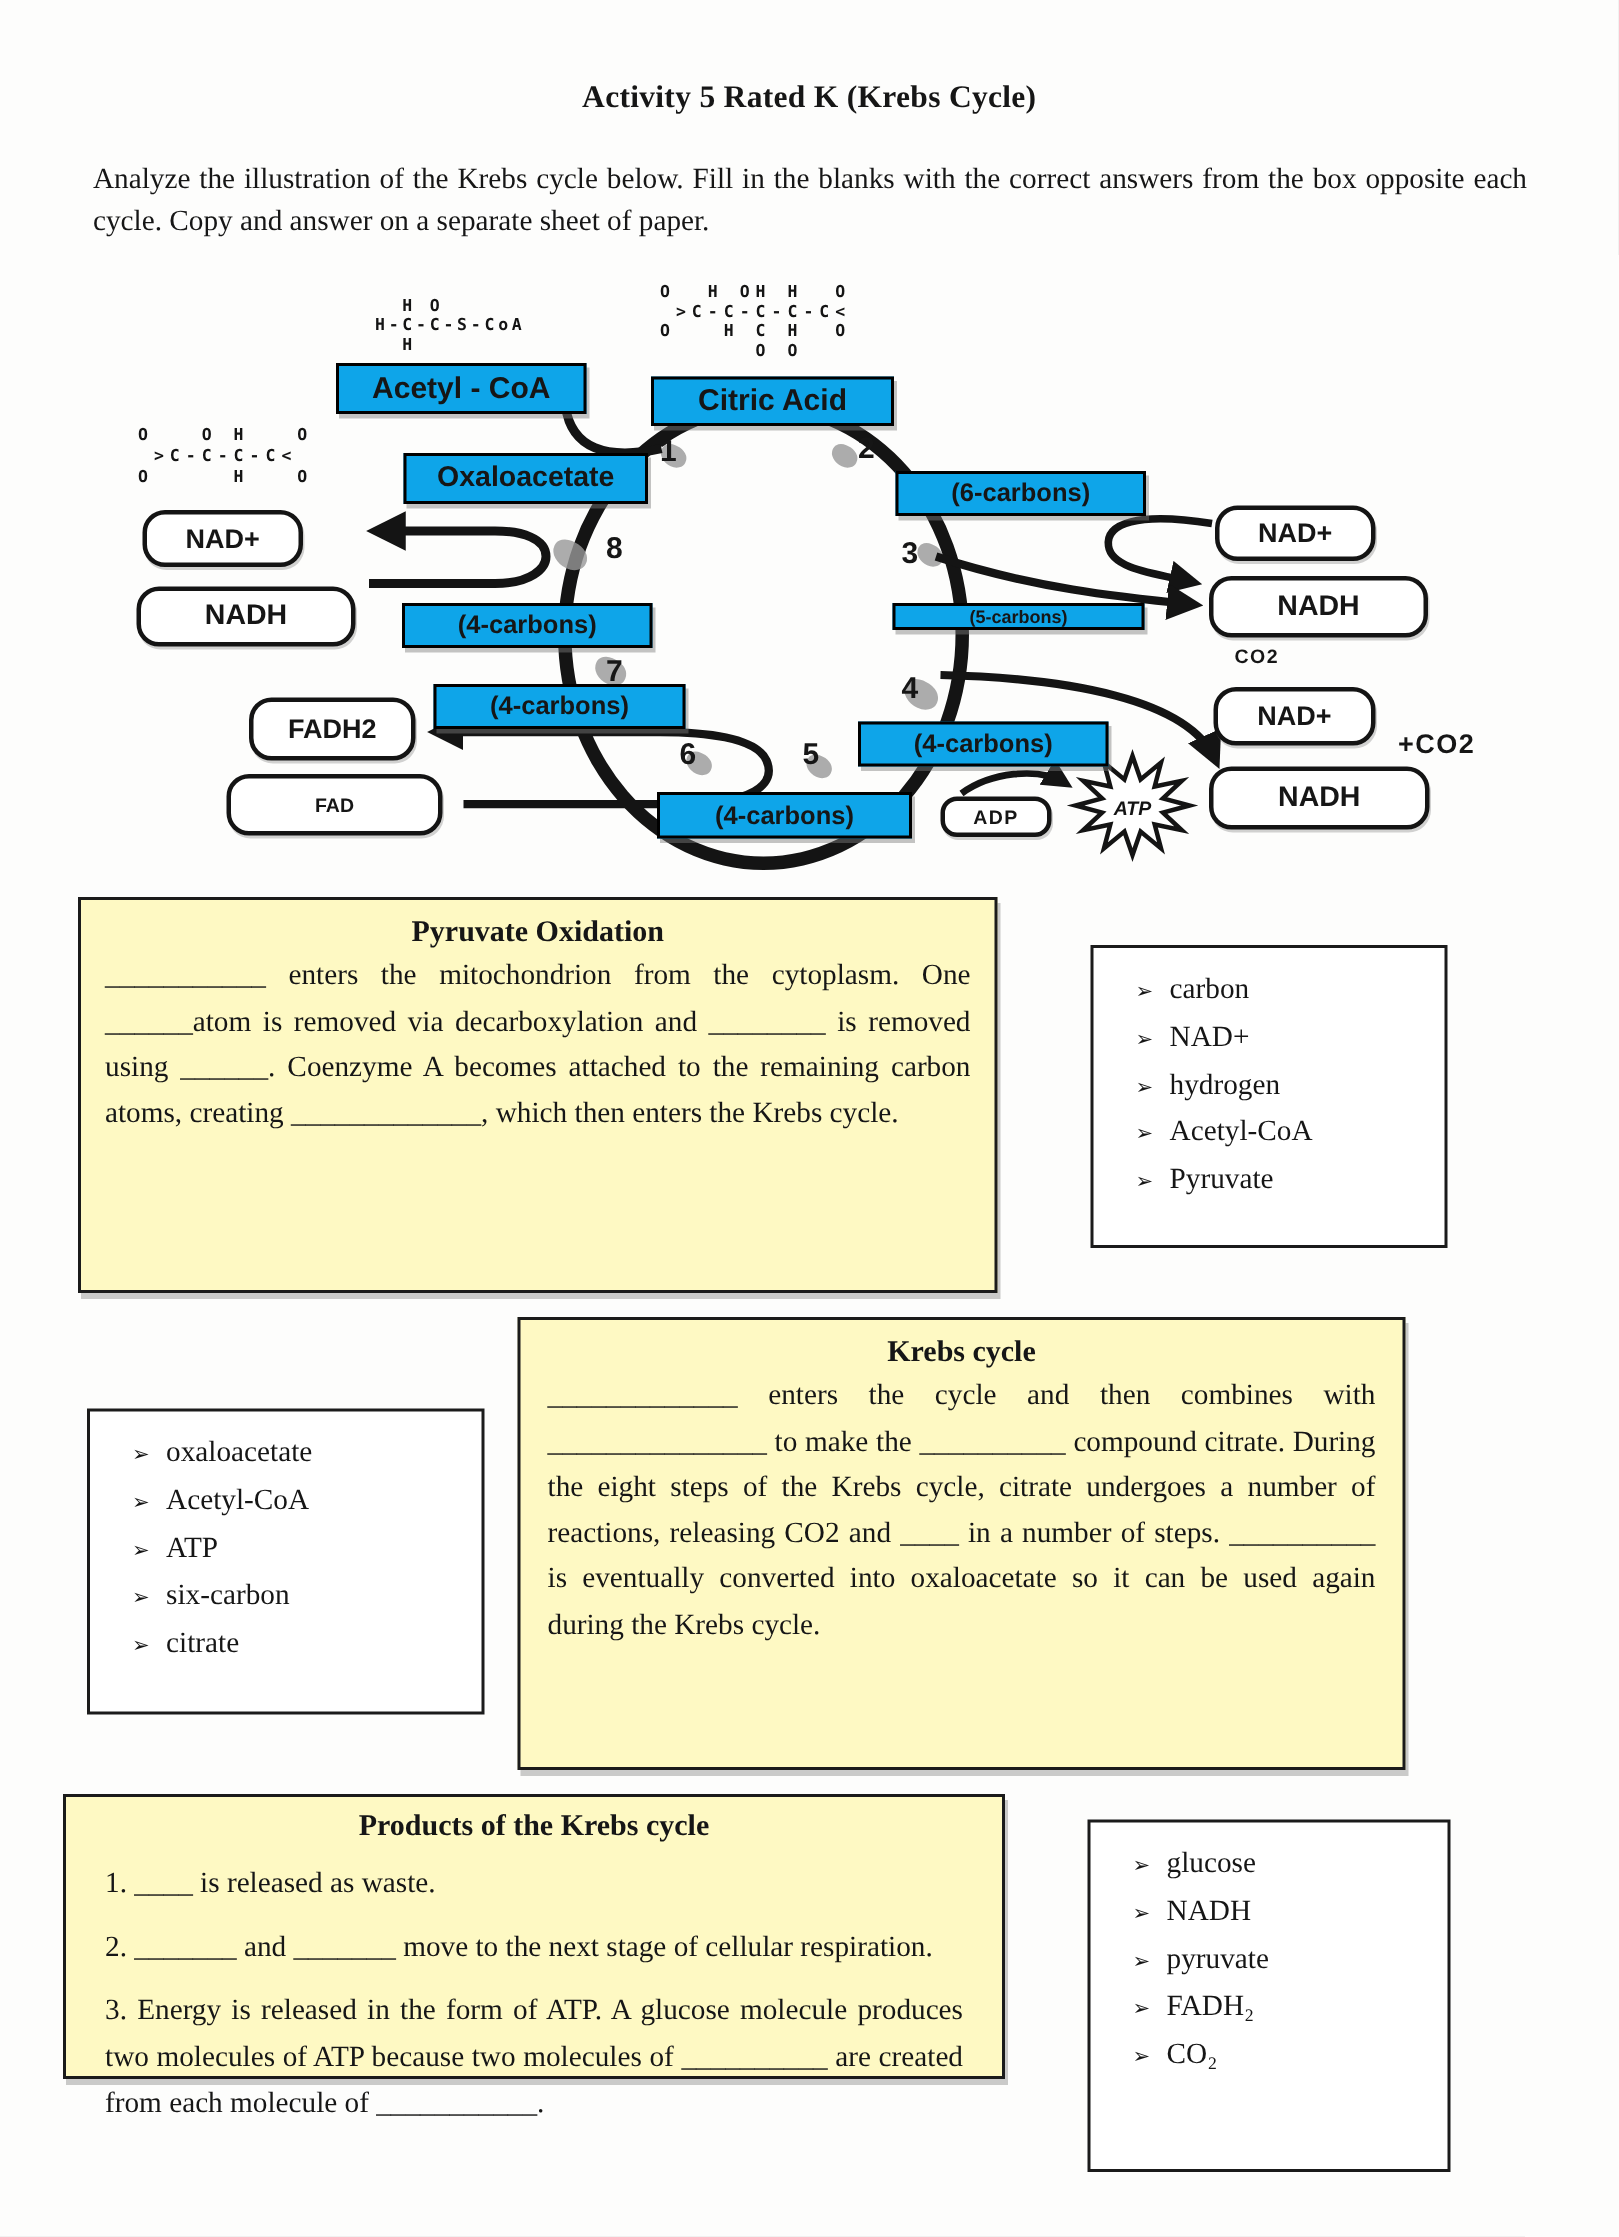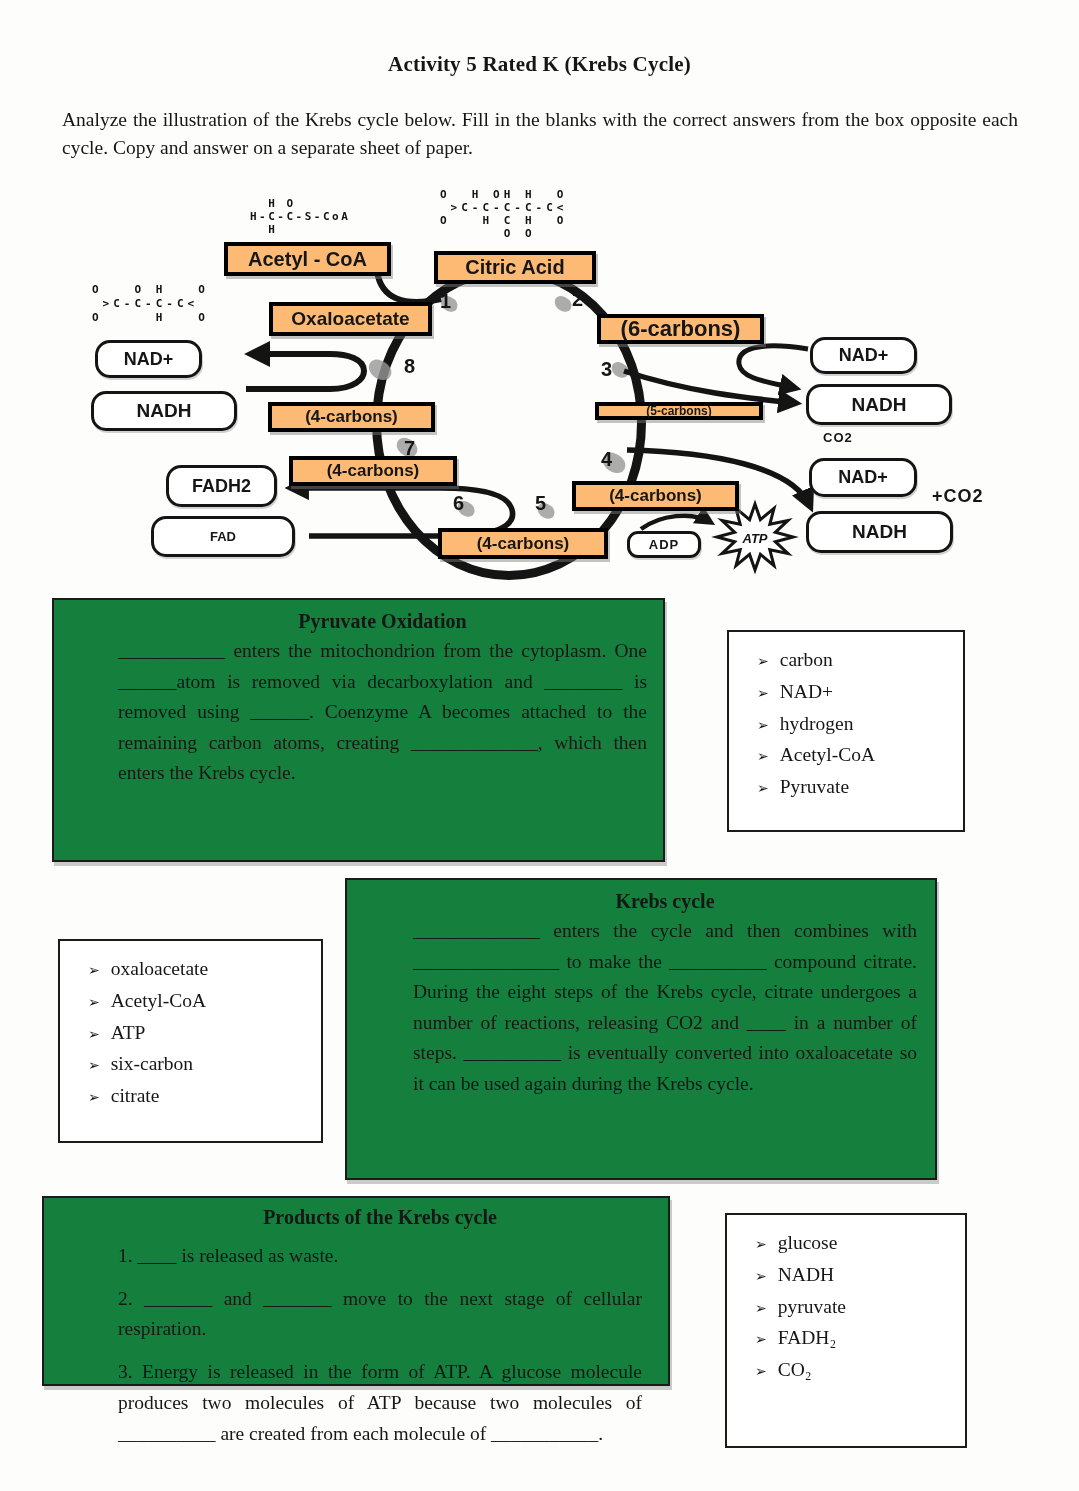--- a/index.html
+++ b/index.html
@@ -12,37 +12,37 @@
   .instructions{position:absolute;left:62px;top:106px;width:956px;
                 font:19.5px/28px "Liberation Serif",serif;text-align:justify;}
 
   
   .ring{position:absolute;left:372px;top:266px;width:256px;height:296px;
         border:9px solid #141414;border-radius:50%;z-index:1;}
   .blob{position:absolute;width:18px;height:14px;background:#979797;opacity:.8;
         border-radius:45% 60% 50% 65%;transform:rotate(25deg);z-index:2;}
   .mol{position:absolute;font-family:"DejaVu Sans Mono",monospace;font-weight:bold;
        white-space:pre;z-index:2;color:#141414;}
-  .dbox{position:absolute;background:#fdba74;border:4px solid #000000;z-index:3;
+  .dbox{position:absolute;background:#0ea5e9;border:2px solid #000000;z-index:3;
         display:flex;align-items:center;justify-content:center;
         font-family:"Liberation Sans",sans-serif;font-weight:bold;
         box-shadow:2px 3px 0 rgba(125,125,125,.45);box-sizing:border-box;}
   .rbox{position:absolute;background:#fff;border:3px solid #141414;z-index:3;
         border-radius:15px;display:flex;align-items:center;justify-content:center;
         font-family:"Liberation Sans",sans-serif;font-weight:bold;
         box-shadow:1px 2px 0 rgba(125,125,125,.35);box-sizing:border-box;}
   .stepnum{position:absolute;font:bold 20px "Liberation Sans",sans-serif;z-index:4;}
   .smlbl{position:absolute;font:bold 13px "Liberation Sans",sans-serif;
          letter-spacing:1px;z-index:4;}
   #arrows{position:absolute;left:0;top:0;width:1079px;height:1491px;z-index:2;
           pointer-events:none;}
 
   
-  .secbox{position:absolute;border:2px solid #1b1b1b;background:#15803d;
-          box-shadow:2px 4px 0 rgba(125,125,125,.4);box-sizing:border-box;padding-left:48px;}
+  .secbox{position:absolute;border:2px solid #1b1b1b;background:#fef9c3;
+          box-shadow:2px 4px 0 rgba(125,125,125,.4);box-sizing:border-box;}
   .sec-title{font:bold 20px "Liberation Serif",serif;text-align:center;margin:10px 0 3px;}
   .sec-body{font:19.5px/30.6px "Liberation Serif",serif;text-align:justify;
             padding:0 16px;margin:0;}
   .bank{position:absolute;border:2px solid #1b1b1b;background:#fff;box-sizing:border-box;}
   .bank ul{list-style:none;margin:0;padding:13px 6px 0 28px;}
   .bank li{font:19.5px/30.8px "Liberation Serif",serif;display:flex;gap:11px;
            align-items:baseline;}
   .glyph{font-family:"DejaVu Sans",sans-serif;font-size:14px;}
   .prod p{font:19.5px/30.7px "Liberation Serif",serif;text-align:justify;
           margin:12px;padding:0 14px;}
@@ -90,21 +90,21 @@
     <path d="M 627 450 C 712 452 792 466 810 506" fill="none" stroke="#141414" stroke-width="5.5" marker-end="url(#ah)"></path>
     <path d="M 309 536 L 452 536 C 502 536 518 523 511 507 C 504 491 468 488 440 488 L 292 488" fill="none" stroke="#141414" stroke-width="5.5" marker-end="url(#ah)"></path>
     <path d="M 641 529 C 660 515 692 511 710 522" fill="none" stroke="#141414" stroke-width="4.5" marker-end="url(#ah)"></path>
     <polygon points="793,537 775.3,541.7 787.9,553.5 769.8,549.7 774,565.6 760.4,554.4 755,570 749.6,554.4 736,565.6 740.2,549.7 722.1,553.5 734.7,541.7 717,537 734.7,532.3 722.1,520.5 740.2,524.3 736,508.4 749.6,519.6 755,504 760.4,519.6 774,508.4 769.8,524.3 787.9,520.5 775.3,532.3" fill="#fff" stroke="#141414" stroke-width="3"></polygon>
     <text x="755" y="543" text-anchor="middle" font-family="Liberation Sans, sans-serif" font-size="13" font-weight="bold" font-style="italic" fill="#141414">ATP</text>
   </svg>
 
   <div class="dbox" style="left:224px;top:242px;width:167px;height:34px;font-size:20px">Acetyl - CoA</div>
   <div class="dbox" style="left:434px;top:251px;width:162px;height:33px;font-size:20px">Citric Acid</div>
   <div class="dbox" style="left:269px;top:302px;width:163px;height:34px;font-size:19px">Oxaloacetate</div>
-  <div class="dbox" style="left:597px;top:314px;width:167px;height:30px;font-size:22px">(6-carbons)</div>
+  <div class="dbox" style="left:597px;top:314px;width:167px;height:30px;font-size:17px">(6-carbons)</div>
   <div class="dbox" style="left:595px;top:402px;width:168px;height:18px;font-size:12px">(5-carbons)</div>
   <div class="dbox" style="left:572px;top:481px;width:167px;height:30px;font-size:17px">(4-carbons)</div>
   <div class="dbox" style="left:438px;top:528px;width:170px;height:31px;font-size:17px">(4-carbons)</div>
   <div class="dbox" style="left:268px;top:402px;width:167px;height:30px;font-size:17px">(4-carbons)</div>
   <div class="dbox" style="left:289px;top:456px;width:168px;height:30px;font-size:17px">(4-carbons)</div>
 
   <div class="rbox" style="left:95px;top:340px;width:107px;height:38px;font-size:18px">NAD+</div>
   <div class="rbox" style="left:91px;top:391px;width:146px;height:40px;font-size:19px">NADH</div>
   <div class="rbox" style="left:166px;top:465px;width:111px;height:42px;font-size:18px">FADH2</div>
   <div class="rbox" style="left:151px;top:516px;width:144px;height:41px;font-size:13px">FAD</div>

